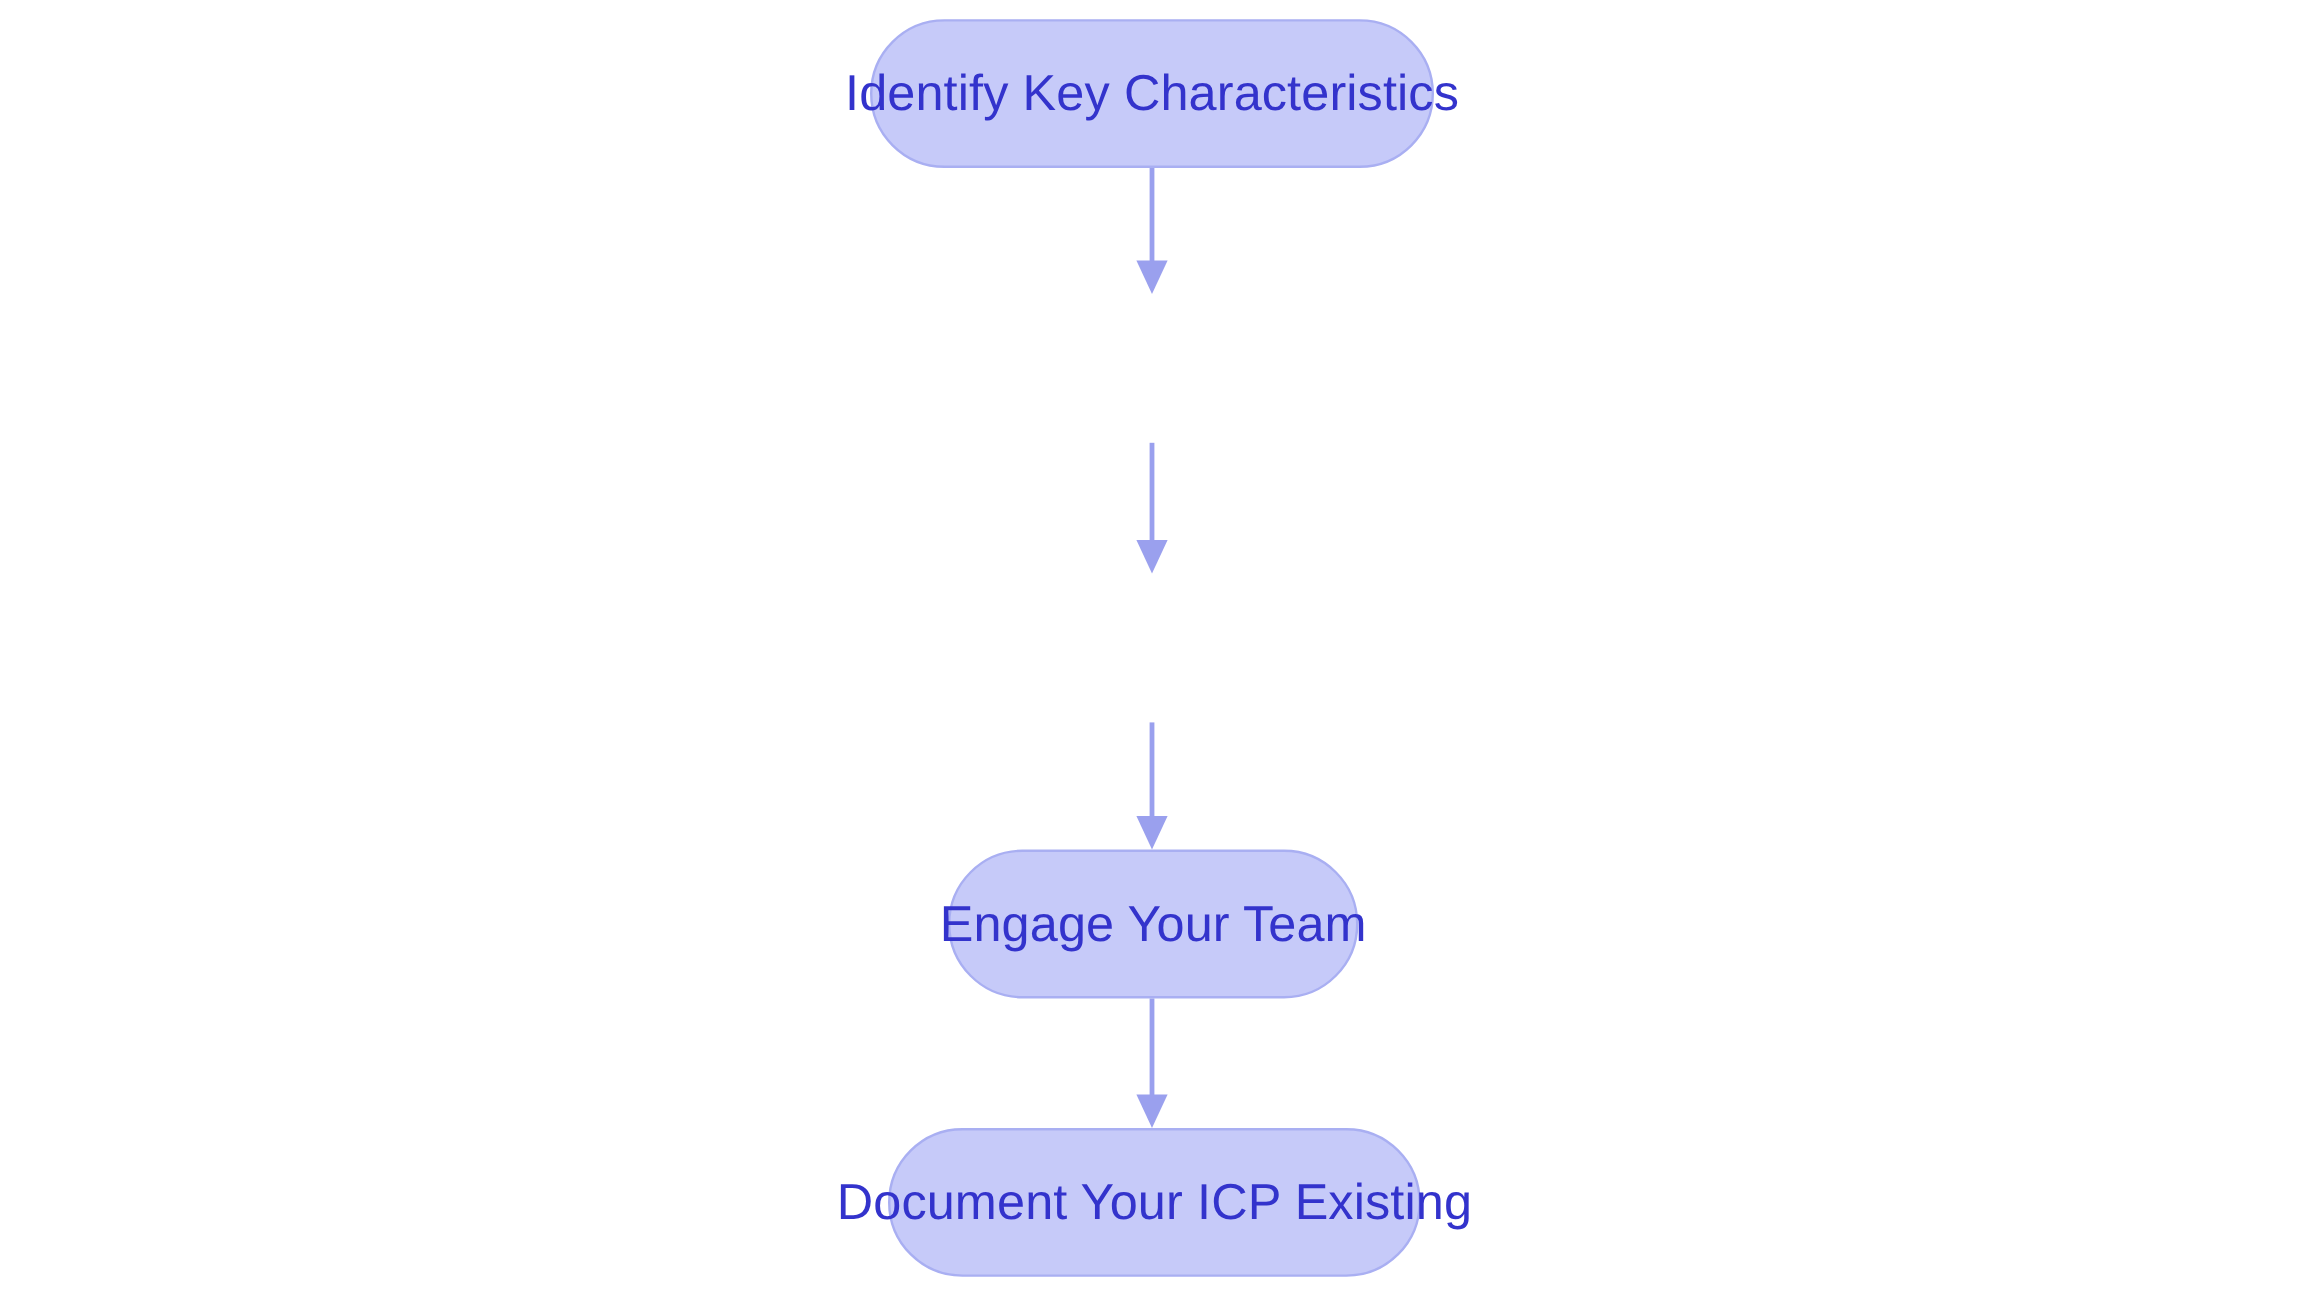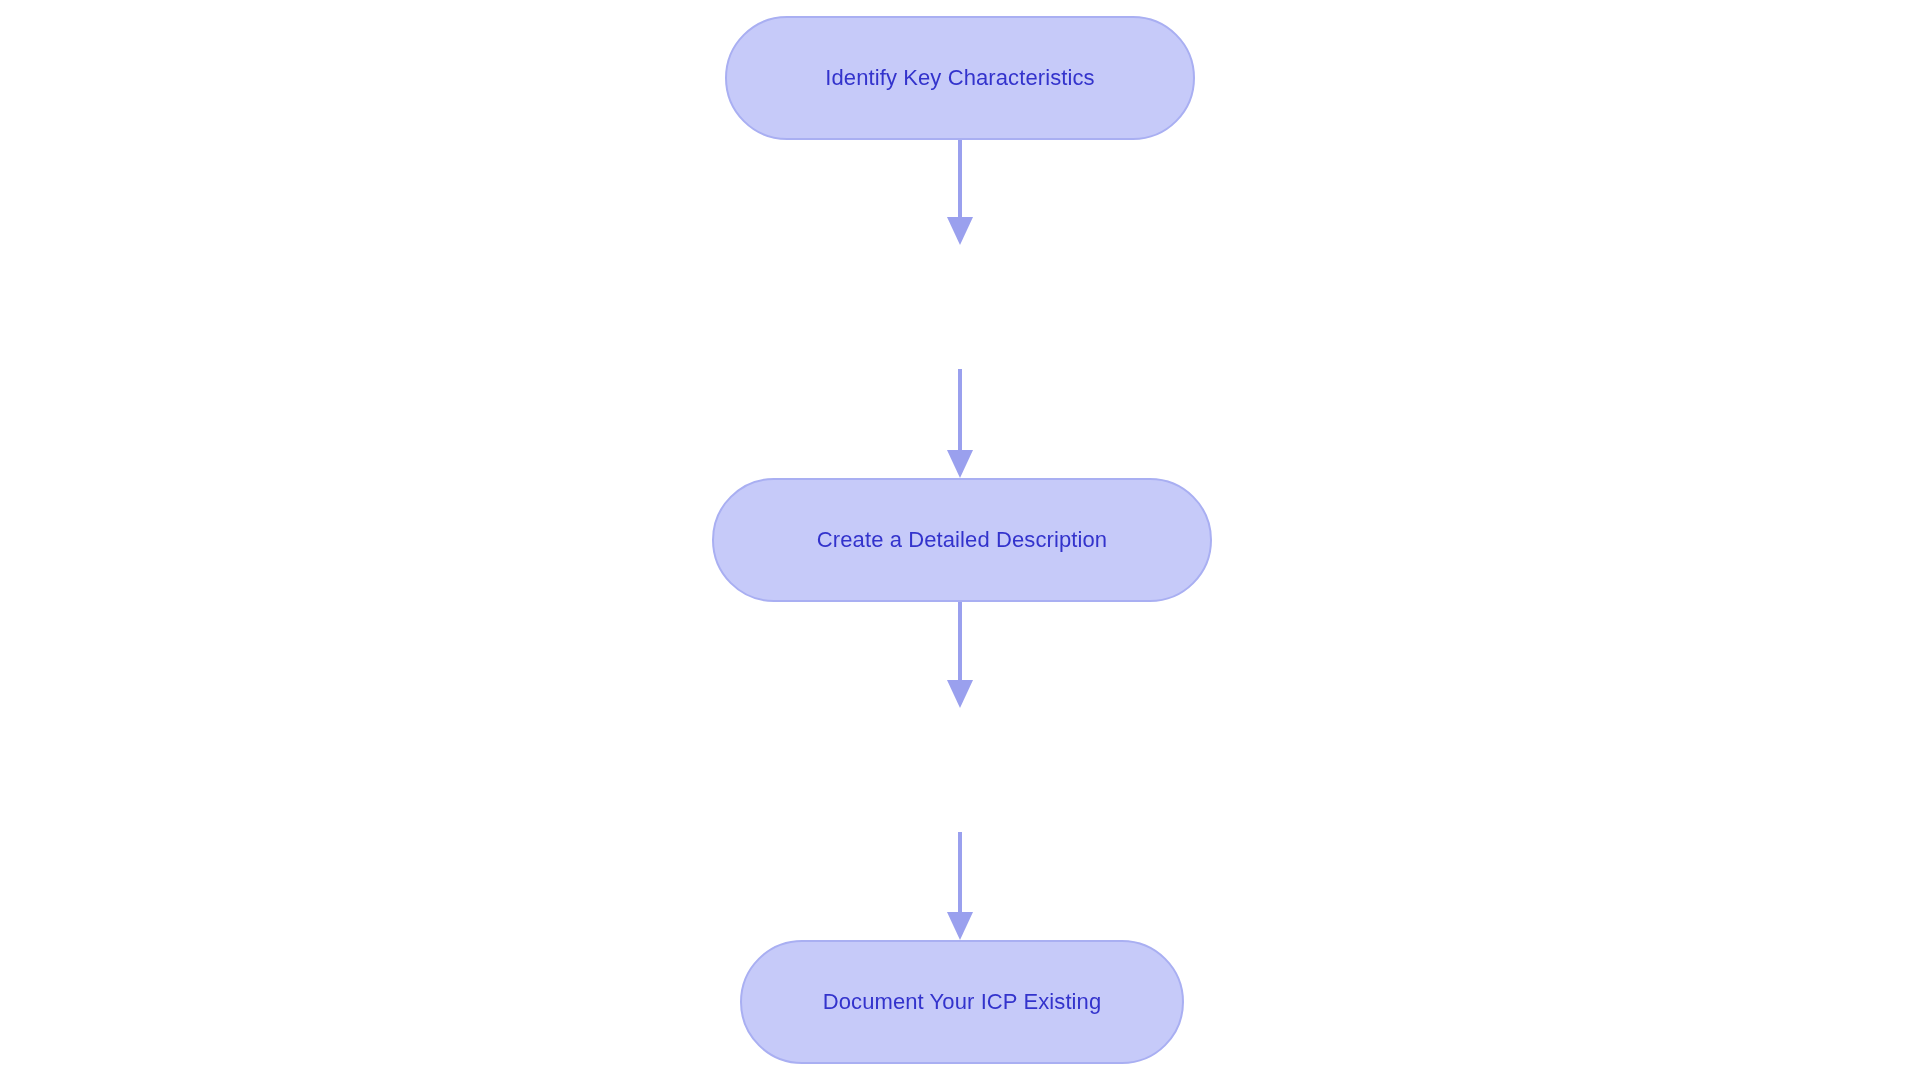--- a/index.html
+++ b/index.html
@@ -27,21 +27,21 @@
     background: #c6caf9;
     border: 2px solid #a9aff2;
     border-radius: 999px;
     display: flex;
     align-items: center;
     justify-content: center;
   }
 
   .node-label {
     color: #3333cc;
-    font-size: 22px;
+    font-size: 42px;
     font-weight: 400;
     letter-spacing: 0.1px;
     line-height: 1;
     white-space: nowrap;
     font-family: "Liberation Sans", sans-serif;
   }
 
   .connector {
     position: absolute;
     left: 0;
@@ -67,22 +67,22 @@
         <line x1="960" y1="832" x2="960" y2="913" stroke="#9aa0ee" stroke-width="4"></line>
         <polygon points="947,912 973,912 960,940" fill="#9aa0ee"></polygon>
       </g>
   </svg>
 
   <div class="node" style="left: 725px; top: 16px; width: 470px; height: 124px; background: rgb(198, 202, 249); border-color: rgb(169, 175, 242);">
     <span class="node-label" style="color: rgb(51, 51, 204);">Identify Key Characteristics</span>
   </div>
 
 
-  <div class="node" style="left: 712px; top: 478px; width: 500px; height: 124px; background: rgb(198, 202, 249); border-color: rgb(169, 175, 242);">
-    <span class="node-label" style="color: rgb(51, 51, 204);">Create a Detailed Description</span>
+
+  <div class="node" style="left: 790px; top: 708px; width: 342px; height: 124px; background: rgb(198, 202, 249); border-color: rgb(169, 175, 242);">
+    <span class="node-label" style="color: rgb(51, 51, 204);">Engage Your Team</span>
   </div>
-
 
   <div class="node" style="left: 740px; top: 940px; width: 444px; height: 124px; background: rgb(198, 202, 249); border-color: rgb(169, 175, 242);">
     <span class="node-label" style="color: rgb(51, 51, 204);">Document Your ICP Existing</span>
   </div>
 
 </div>
 
 </body></html>

